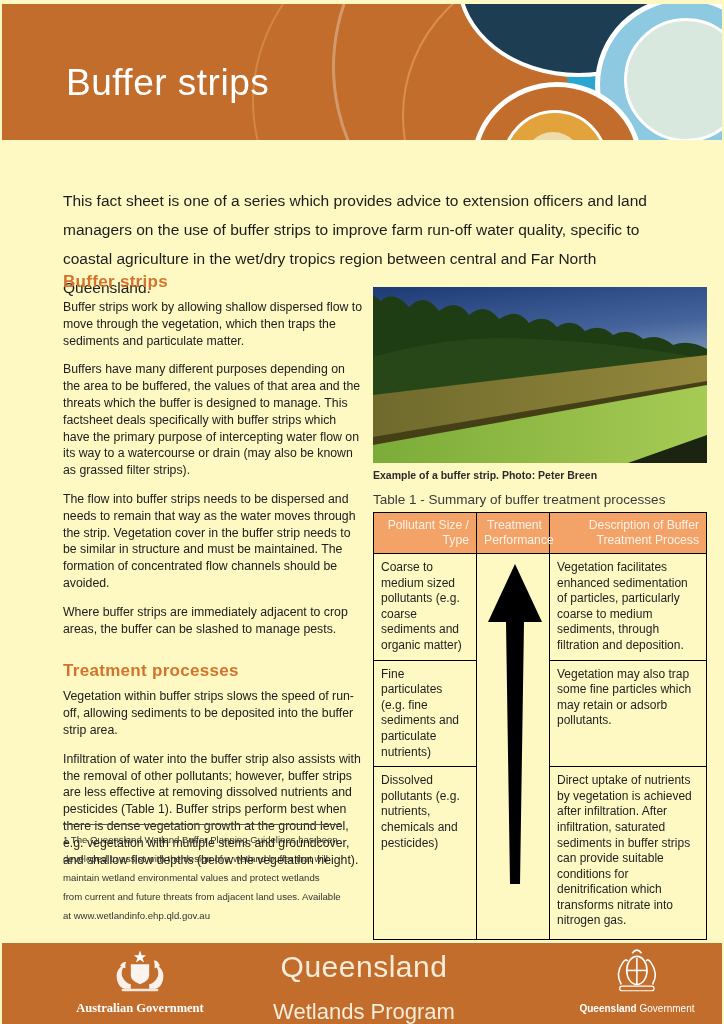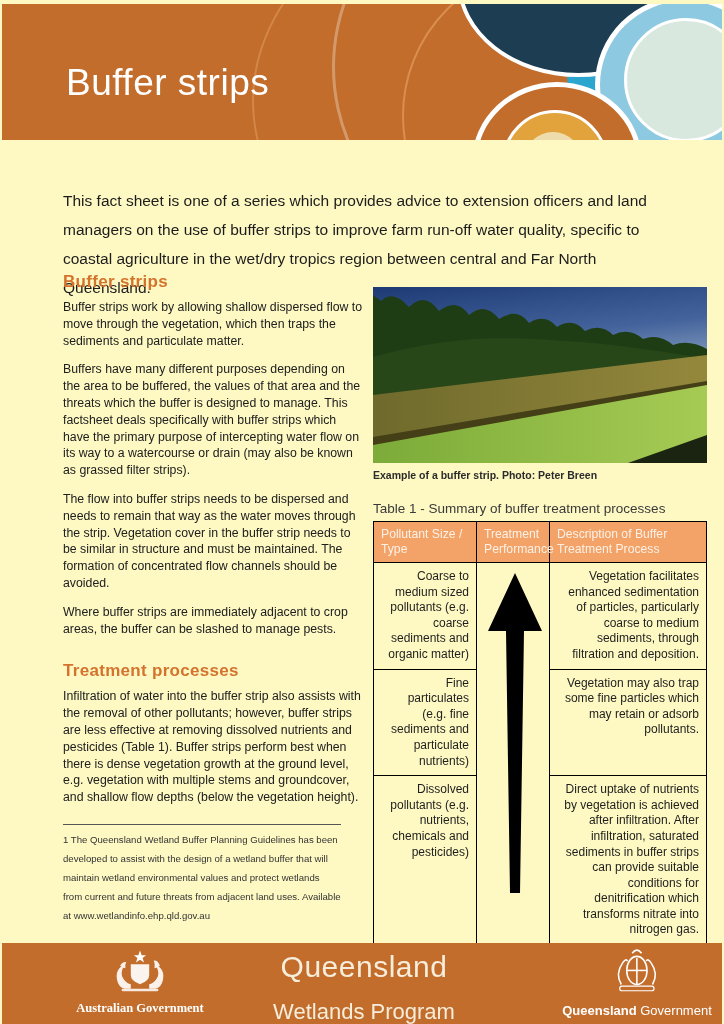--- a/index.html
+++ b/index.html
@@ -30,41 +30,41 @@
   .sec-head.second{margin-top:24px;}
   .left-col p{font-size:12.3px;line-height:16.8px;color:#202020;margin:0 0 12px 0;}
 
   .footnote{position:absolute;left:63px;top:824px;width:278px;border-top:1px solid #555;
             padding-top:5px;font-size:9.6px;line-height:19px;color:#333;}
 
   
   .right-col{position:absolute;left:373px;top:287px;width:334px;}
   .photo{position:relative;width:334px;height:176px;overflow:hidden;}
   .caption{font-size:10.5px;font-weight:bold;color:#2b2b2b;margin-top:6px;}
-  .table-title{font-size:13.5px;color:#3a3a3a;margin-top:20px;margin-bottom:5px;}
+  .table-title{font-size:13.5px;color:#3a3a3a;margin-top:11px;margin-bottom:5px;}
 
   table.buffer{border-collapse:collapse;width:333px;table-layout:fixed;}
   table.buffer th{background:#f3a367;color:#fcf1e7;font-weight:400;font-size:12.2px;line-height:15px;
-                  text-align:left;vertical-align:top;padding:5px 7px;border:1.6px solid #000;}
-  table.buffer td{font-size:12px;line-height:15.6px;color:#1e1e1e;text-align:right;vertical-align:top;
+                  text-align:right;vertical-align:top;padding:5px 7px;border:1.6px solid #000;}
+  table.buffer td{font-size:12px;line-height:15.6px;color:#1e1e1e;text-align:left;vertical-align:top;
                   padding:6px 7px;border:1.6px solid #000;}
   .col-pollutant{width:103px;} .col-perf{width:73px;} .col-desc{width:157px;}
   td.arrow-cell{text-align:center;vertical-align:middle;padding:4px 0;}
 
   
   .footer{position:absolute;left:2px;top:943px;width:720px;height:81px;background:#c26d2c;}
   .foot-left{position:absolute;left:52px;top:6px;width:172px;text-align:center;}
   .foot-left .crest{height:46px;}
   .aus-text{font-family:"Liberation Serif",serif;font-weight:bold;font-size:12.5px;color:#ffffff;margin-top:2px;}
   .foot-center{position:absolute;left:252px;top:8px;width:220px;text-align:center;color:#f6edda;}
   .qwp-title{font-size:30px;font-weight:400;letter-spacing:0.5px;line-height:32px;}
   .qwp-sub{font-size:22px;font-weight:400;margin-top:16px;}
   .foot-right{position:absolute;left:550px;top:4px;width:170px;text-align:center;color:#ffffff;}
   .foot-right .crest{height:50px;}
-  .qg-text{font-size:13px;margin-top:2px;}
+  .qg-text{font-size:10px;margin-top:2px;}
   .qg-text b{font-weight:bold;}
 </style>
 </head>
 <body>
 
 <div class="page">
 
   <div class="header">
     <div class="circ sketch3"></div>
     <div class="circ sketch2"></div>
@@ -81,20 +81,21 @@
 
   <div class="intro">This fact sheet is one of a series which provides advice to extension officers and land managers on the use of buffer strips to improve farm run-off water quality, specific to coastal agriculture in the wet/dry tropics region between central and Far North Queensland.</div>
 
   <div class="left-col">
     <div class="sec-head">Buffer strips</div>
     <p>Buffer strips work by allowing shallow dispersed flow to move through the vegetation, which then traps the sediments and particulate matter.</p>
     <p>Buffers have many different purposes depending on the area to be buffered, the values of that area and the threats which the buffer is designed to manage. This factsheet deals specifically with buffer strips which have the primary purpose of intercepting water flow on its way to a watercourse or drain (may also be known as grassed filter strips).</p>
     <p>The flow into buffer strips needs to be dispersed and needs to remain that way as the water moves through the strip. Vegetation cover in the buffer strip needs to be similar in structure and must be maintained. The formation of concentrated flow channels should be avoided.</p>
     <p>Where buffer strips are immediately adjacent to crop areas, the buffer can be slashed to manage pests.</p>
     <div class="sec-head second">Treatment processes</div>
+    <p>Vegetation within buffer strips slows the speed of run-off, allowing sediments to be deposited into the buffer strip area.</p>
     <p>Infiltration of water into the buffer strip also assists with the removal of other pollutants; however, buffer strips are less effective at removing dissolved nutrients and pesticides (Table 1). Buffer strips perform best when there is dense vegetation growth at the ground level, e.g. vegetation with multiple stems and groundcover, and shallow flow depths (below the vegetation height).</p>
   </div>
 
   <div class="footnote">1 The Queensland Wetland Buffer Planning Guidelines has been developed to assist with the design of a wetland buffer that will maintain wetland environmental values and protect wetlands from current and future threats from adjacent land uses. Available at www.wetlandinfo.ehp.qld.gov.au</div>
 
   <div class="right-col">
 
     <div class="photo">
       <svg width="334" height="176" viewBox="0 0 334 176" preserveAspectRatio="none">
         <defs>

